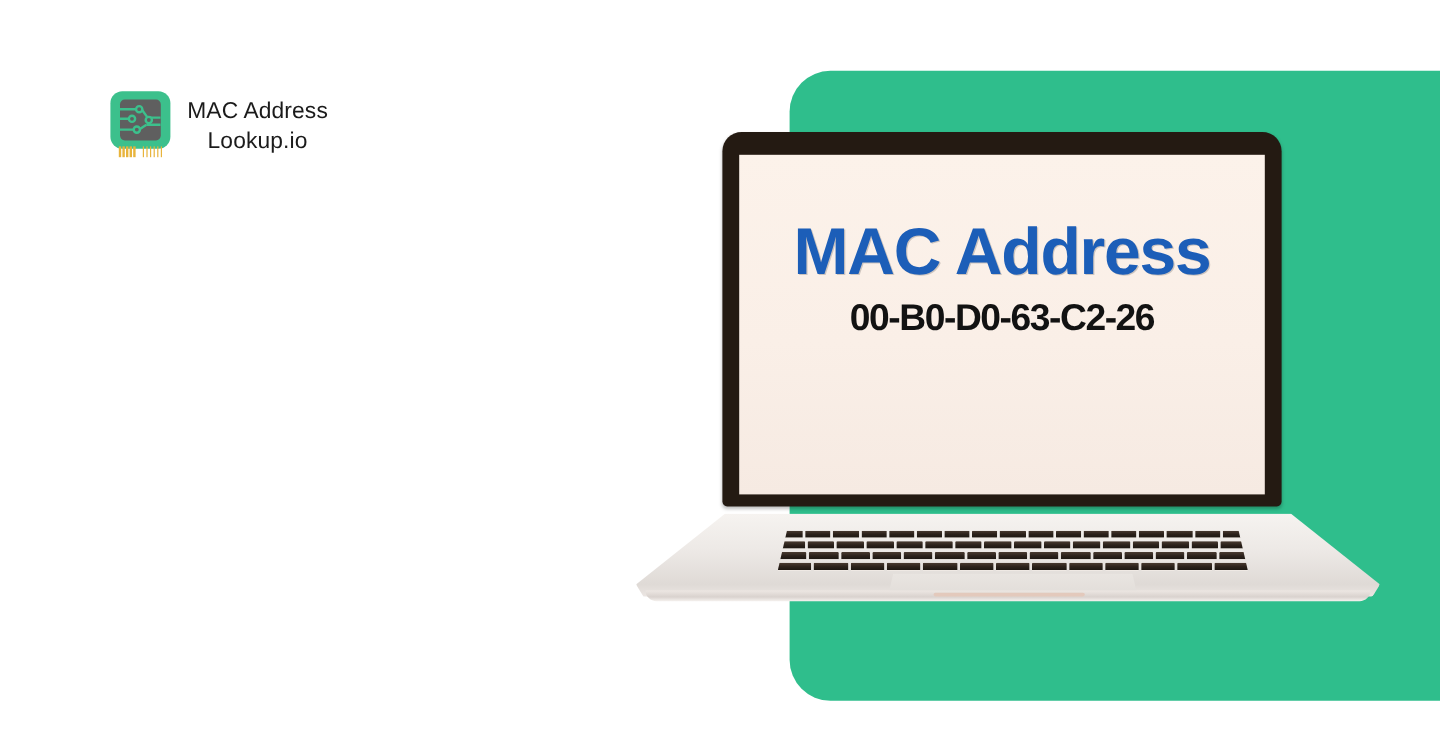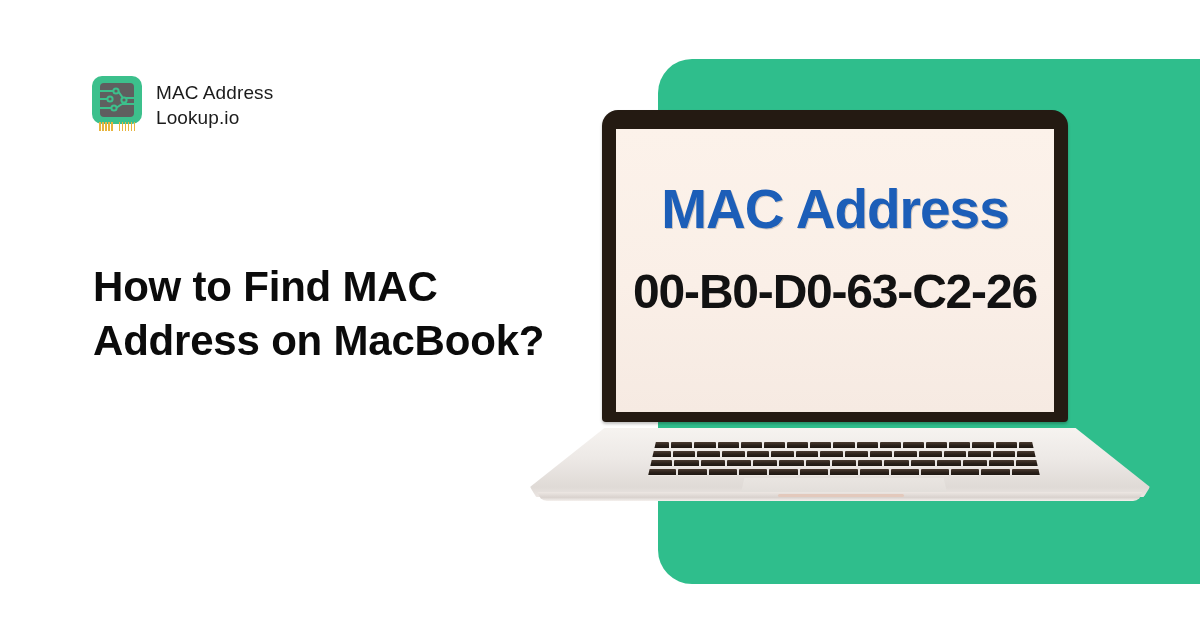--- a/index.html
+++ b/index.html
@@ -9,20 +9,21 @@
   }
   body {
     font-family: "Liberation Sans", sans-serif;
   }
   .canvas {
     position: relative;
     width: 1200px;
     height: 630px;
     background: #ffffff;
     overflow: hidden;
+    text-align: center;
   }
 
   
   .green-panel {
     position: absolute;
     left: 658px;
     top: 59px;
     width: 542px;
     height: 525px;
     background: #2FBE8C;
@@ -148,22 +149,22 @@
   }
   .screen-title {
     margin-top: 48px;
     font-size: 55px;
     font-weight: bold;
     color: #1C5EB8;
     letter-spacing: -1px;
     text-shadow: 1px 1px 0 rgba(0,0,0,0.18);
   }
   .screen-mac {
-    margin-top: 23px;
-    font-size: 48px;
+    margin-top: 6px;
+    font-size: 31px;
     font-weight: bold;
     color: #121212;
     letter-spacing: -1.2px;
   }
 
   
   .base {
     position: absolute;
     left: 0px;
     top: 306px;
@@ -273,22 +274,20 @@
           <i></i>
           <i></i>
           <i></i>
           <i></i>
       </div>
     </div>
     <div class="brand-text">MAC Address
 Lookup.io</div>
   </div>
 
-  <h1 class="headline">How to Find MAC
-Address on MacBook?</h1>
 
 
   <div class="laptop">
 
     <div class="lid">
       <div class="screen">
         <div class="screen-title">MAC Address</div>
         <div class="screen-mac">00-B0-D0-63-C2-26</div>
       </div>
     </div>

